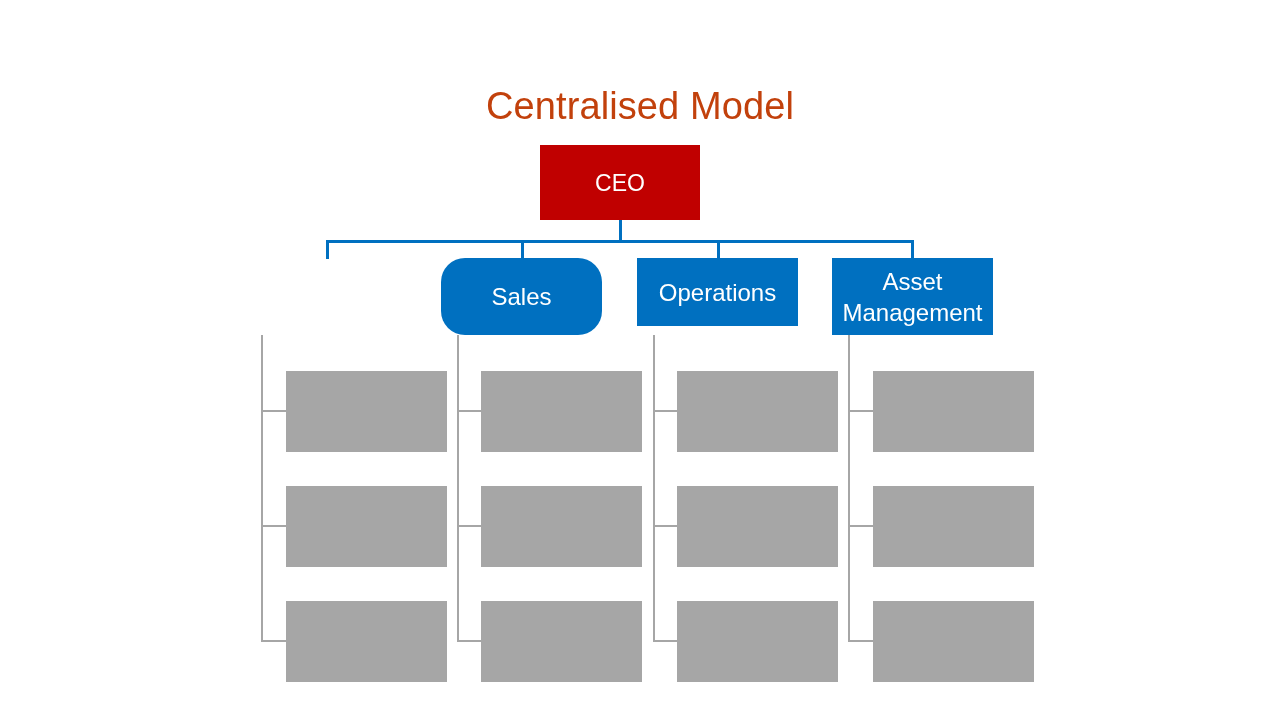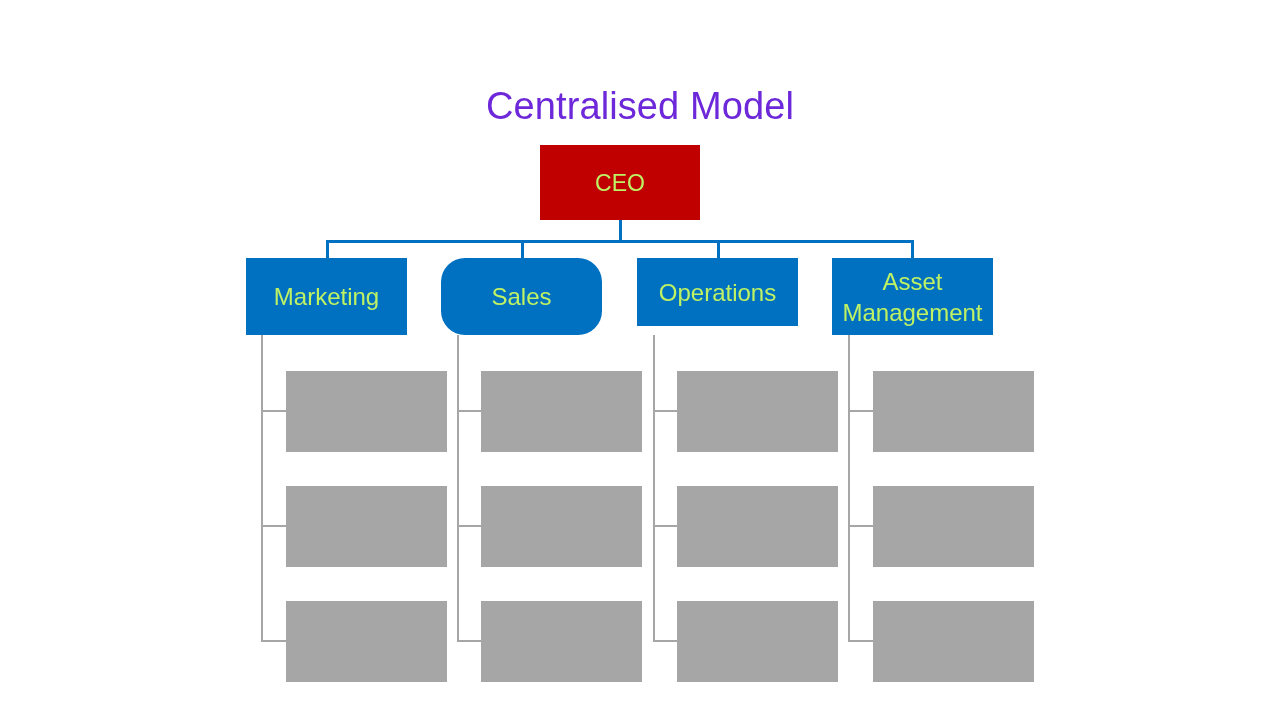--- a/index.html
+++ b/index.html
@@ -22,35 +22,35 @@
 
   
   .chart-title {
     position: absolute;
     left: 0;
     top: 84px;
     width: 1280px;
     text-align: center;
     font-size: 38px;
     line-height: 44px;
-    color: #6d28d9;
+    color: #c2410c;
     font-weight: 400;
     letter-spacing: 0.1px;
     white-space: nowrap;
   }
 
   
   .node {
     position: absolute;
     box-sizing: border-box;
     display: flex;
     align-items: center;
     justify-content: center;
     text-align: center;
-    color: #bef264;
+    color: #ffffff;
     font-weight: 400;
   }
   .node-ceo {
     font-size: 23px;
     line-height: 28px;
   }
   .node-dept {
     font-size: 24px;
     line-height: 31px;
   }
@@ -107,23 +107,20 @@
   <div class="conn conn-h-gray" style="left:653px; top:640px; width:25px;"></div>
 
   <div class="conn conn-h-gray" style="left:848px; top:410px; width:26px;"></div>
   <div class="conn conn-h-gray" style="left:848px; top:525px; width:26px;"></div>
   <div class="conn conn-h-gray" style="left:848px; top:640px; width:26px;"></div>
 
   <div class="node node-ceo" style="left:540px; top:145px; width:160px; height:75px; background:#C00000;">
     <span class="node-label">CEO</span>
   </div>
 
-  <div class="node node-dept" style="left:246px; top:258px; width:161px; height:77px; background:#0070C0;">
-    <span class="node-label">Marketing</span>
-  </div>
 
   <div class="node node-dept" style="left:441px; top:258px; width:161px; height:77px; background:#0070C0;border-radius:24px;">
     <span class="node-label">Sales</span>
   </div>
 
   <div class="node node-dept" style="left:637px; top:258px; width:161px; height:68px; background:#0070C0;">
     <span class="node-label">Operations</span>
   </div>
 
   <div class="node node-dept" style="left:832px; top:258px; width:161px; height:77px; background:#0070C0;">

